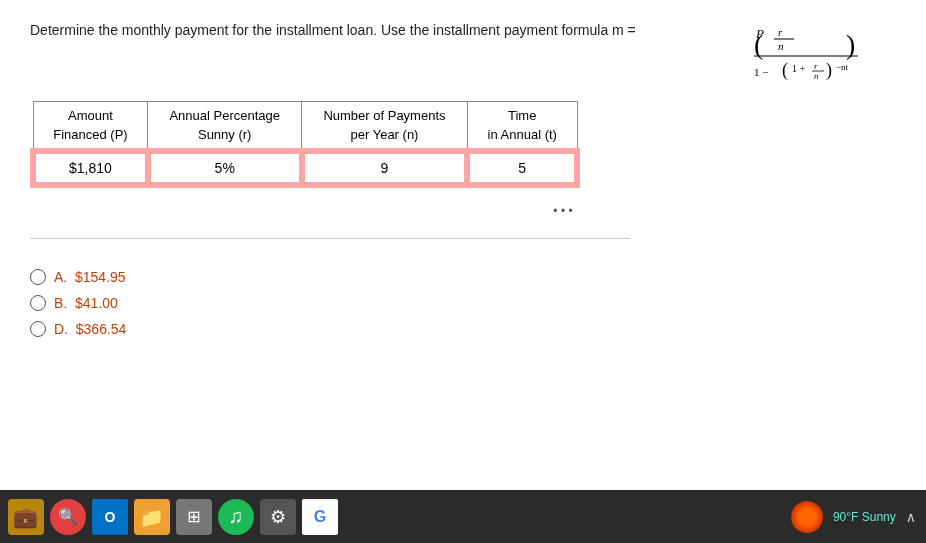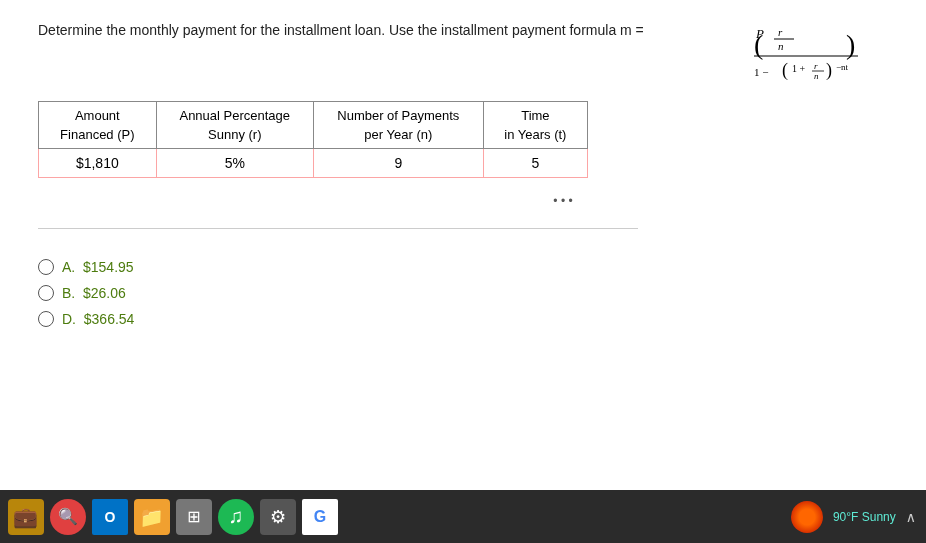--- a/index.html
+++ b/index.html
@@ -11,21 +11,21 @@
       font-family: Arial, sans-serif;
       font-size: 14px;
       overflow: hidden;
       position: relative;
     }
 
     .main-content {
       background: #ffffff;
       width: 926px;
       height: 490px;
-      padding: 20px 38px;
+      padding: 20px 30px;
       position: relative;
     }
 
     .problem-statement {
       font-size: 14px;
       color: #222;
       margin-bottom: 10px;
       max-width: 620px;
       line-height: 1.5;
     }
@@ -53,21 +53,21 @@
     th {
       border: 1px solid #888;
       padding: 6px 16px;
       text-align: center;
       font-weight: normal;
       font-size: 13px;
       background: #fff;
     }
 
     td {
-      border: 1px solid #fca5a5;
+      border: 6px solid #fca5a5;
       padding: 6px 16px;
       text-align: center;
       font-size: 14px;
     }
 
     .th-top {
       border-bottom: none;
       padding-bottom: 2px;
     }
 
@@ -86,21 +86,21 @@
     
     .answer-choices {
       margin-top: 30px;
     }
 
     .choice {
       display: flex;
       align-items: center;
       margin-bottom: 10px;
       font-size: 14px;
-      color: #4d7c0f;
+      color: #c2410c;
     }
 
     .radio-circle {
       width: 16px;
       height: 16px;
       border: 1.5px solid #555;
       border-radius: 50%;
       margin-right: 8px;
       flex-shrink: 0;
       display: inline-block;
@@ -208,21 +208,21 @@
         <tr>
           <th class="th-top">Amount</th>
           <th class="th-top">Annual Percentage</th>
           <th class="th-top">Number of Payments</th>
           <th class="th-top">Time</th>
         </tr>
         <tr>
           <th class="th-bottom">Financed (P)</th>
           <th class="th-bottom">Sunny (r)</th>
           <th class="th-bottom">per Year (n)</th>
-          <th class="th-bottom">in Years (t)</th>
+          <th class="th-bottom">in Annual (t)</th>
         </tr>
       </thead>
       <tbody>
         <tr>
           <td>$1,810</td>
           <td>5%</td>
           <td>9</td>
           <td>5</td>
         </tr>
       </tbody>
@@ -235,21 +235,21 @@
 
   <hr class="divider-line">
 
   <div class="answer-choices">
     <div class="choice">
       <span class="radio-circle"></span>
       <span>A.&nbsp;&nbsp;<span>$154.95</span></span>
     </div>
     <div class="choice">
       <span class="radio-circle"></span>
-      <span>B.&nbsp;&nbsp;<span>$26.06</span></span>
+      <span>B.&nbsp;&nbsp;<span>$41.00</span></span>
     </div>
     <div class="choice">
       <span class="radio-circle"></span>
       <span>D.&nbsp;&nbsp;<span>$366.54</span></span>
     </div>
   </div>
 
 
 </div>
 

